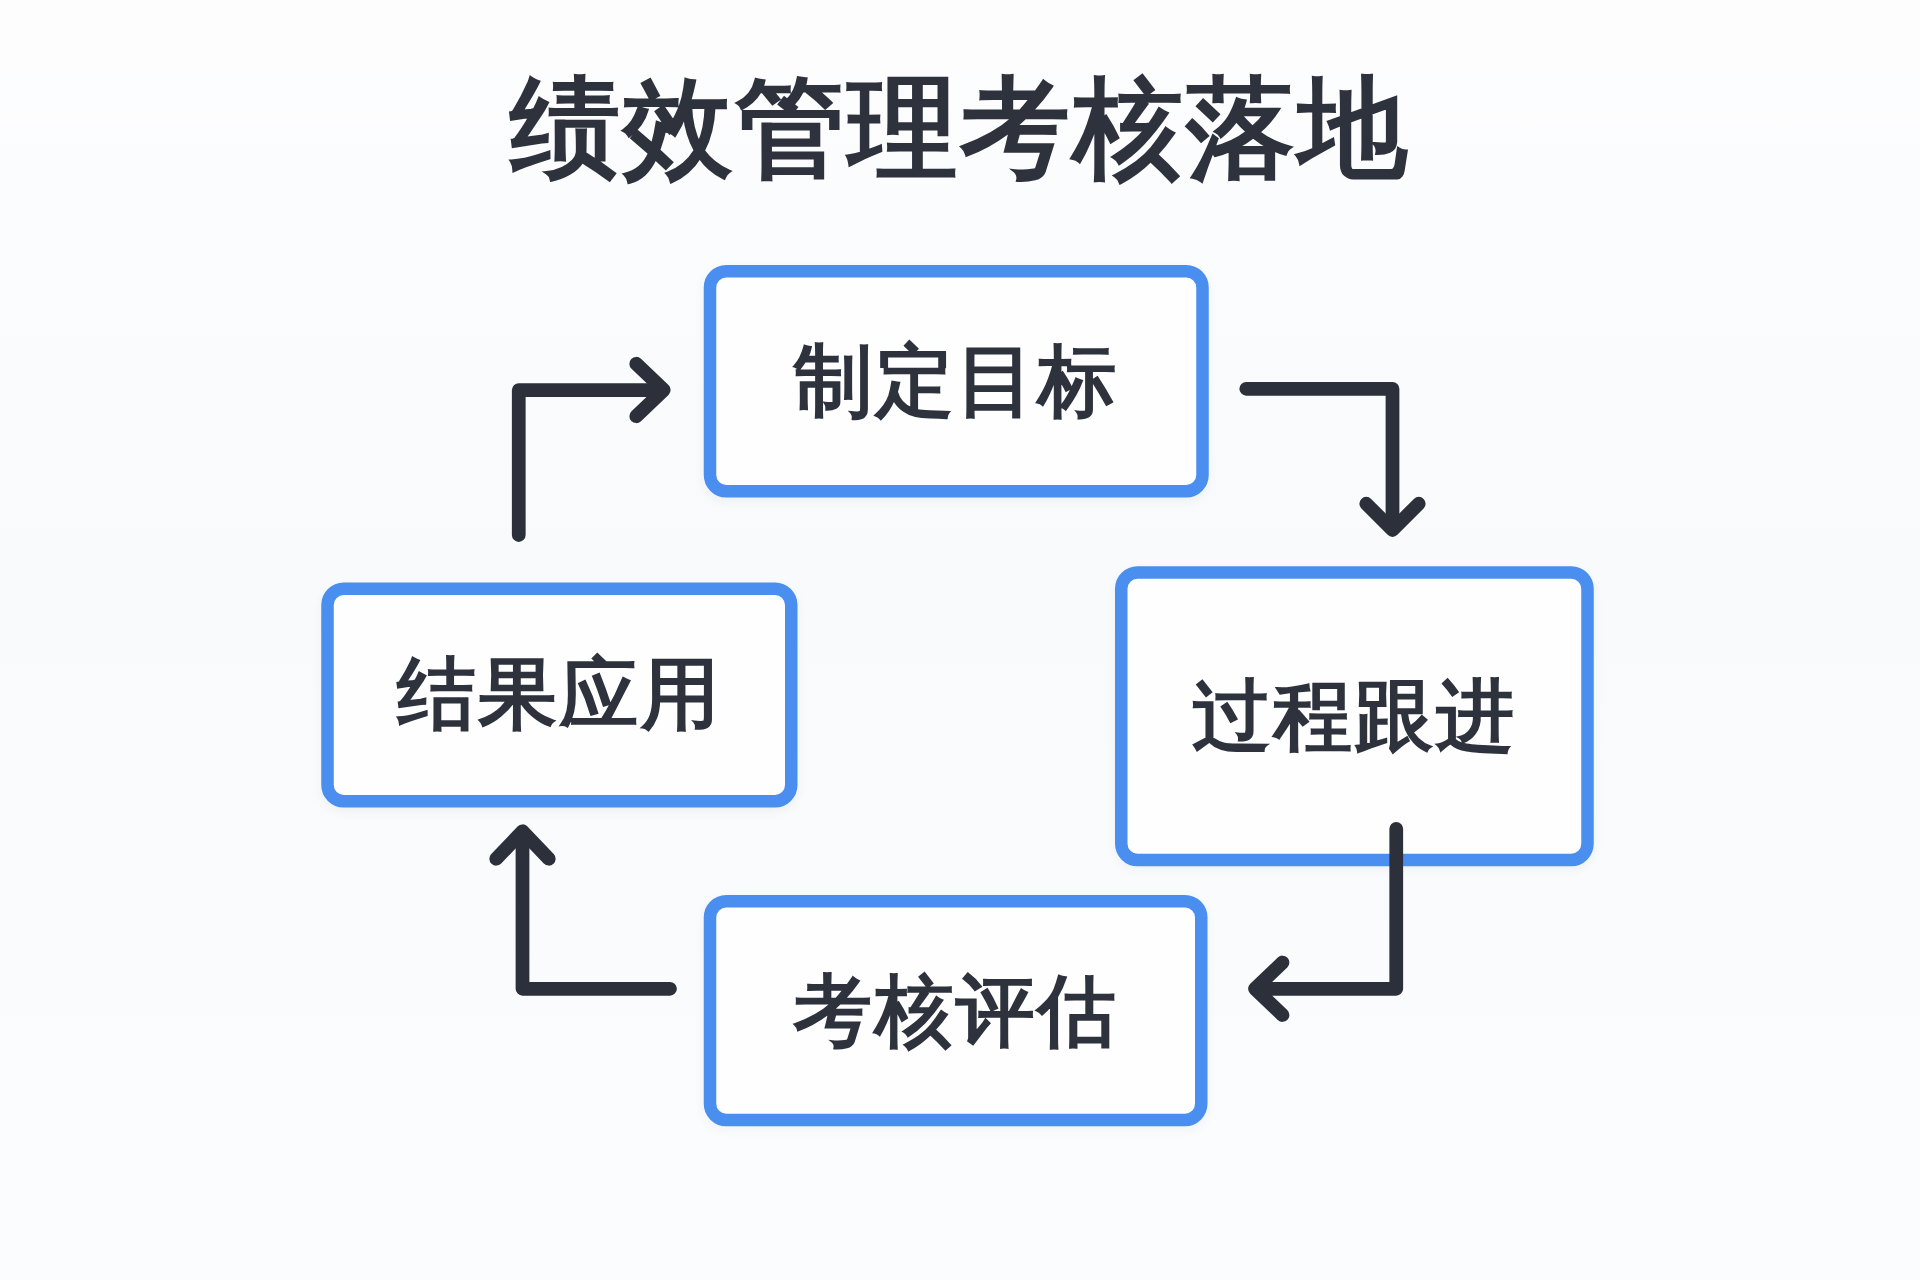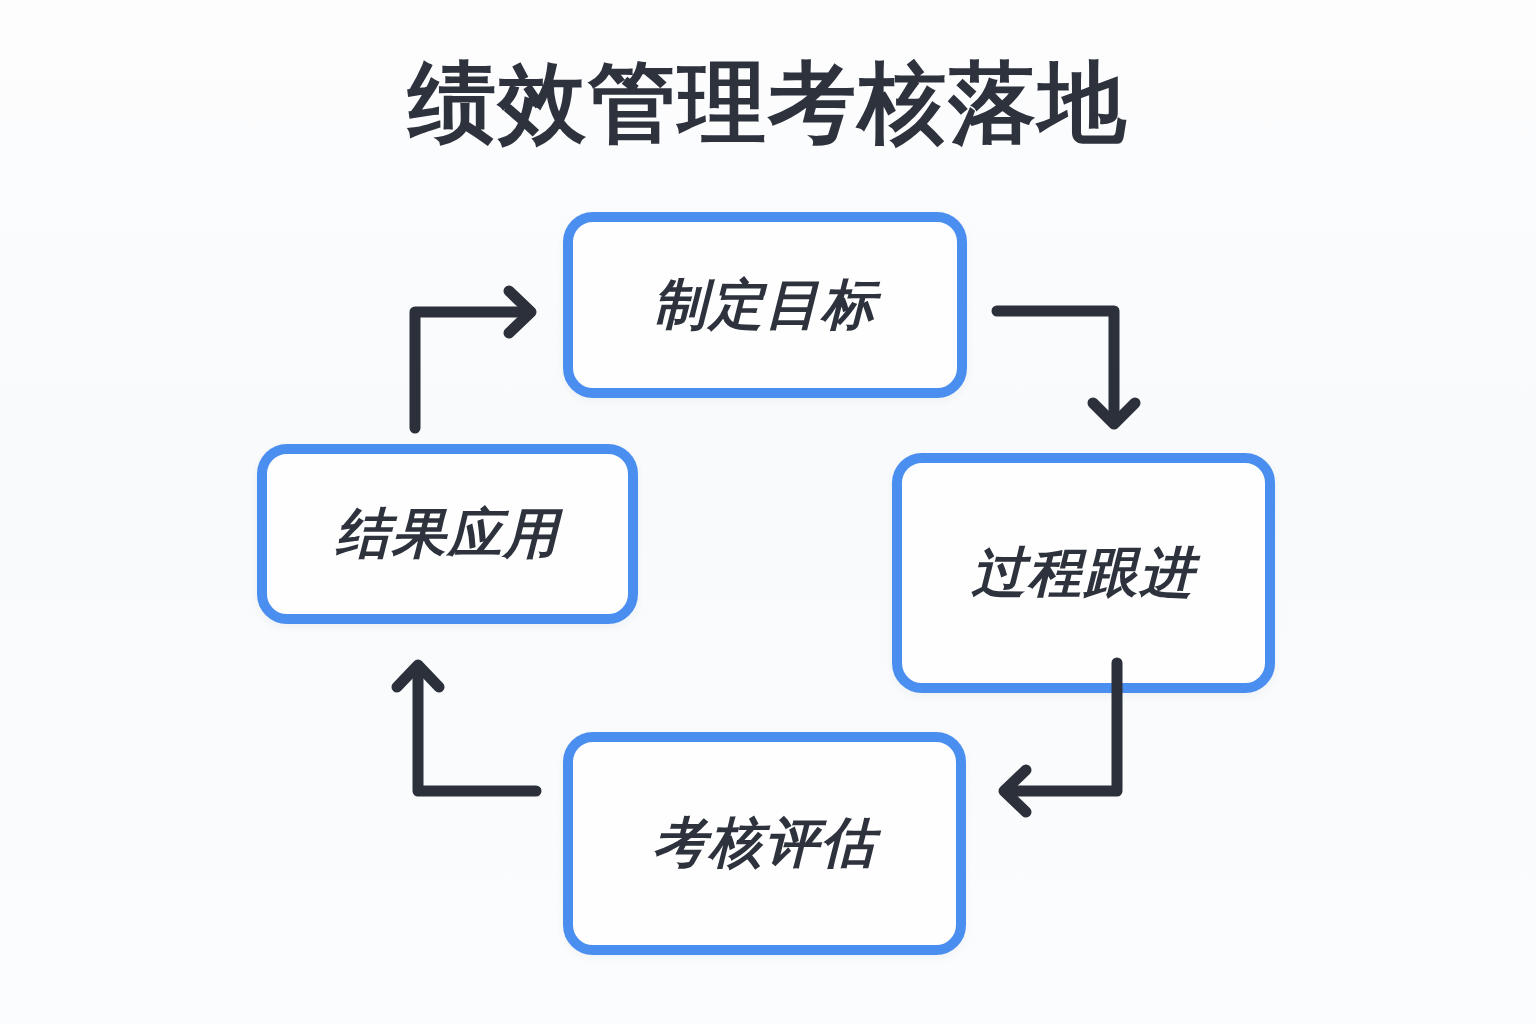--- a/index.html
+++ b/index.html
@@ -31,35 +31,34 @@
     font-size: 88px;
     font-weight: bold;
     letter-spacing: 2px;
     color: var(--text-color);
     line-height: 1.15;
   }
   .node {
     position: absolute;
     background: var(--box-fill);
     border: 10px solid var(--box-border);
-    border-radius: 30px;
+    border-radius: 18px;
     display: flex;
     align-items: center;
     justify-content: center;
-    font-size: 54px;
+    font-size: 63px;
     font-weight: bold;
     color: var(--text-color);
     letter-spacing: 2px;
     box-shadow: 0 3px 8px rgba(40, 70, 120, 0.05);
-    font-style: italic;
   }
   .node-goals      { left: 563px; top: 212px; width: 404px; height: 186px; }
   .node-process    { left: 892px; top: 453px; width: 383px; height: 240px; }
-  .node-evaluation { left: 563px; top: 732px; width: 403px; height: 223px; }
-  .node-result     { left: 257px; top: 444px; width: 381px; height: 180px; }
+  .node-evaluation { left: 563px; top: 716px; width: 403px; height: 185px; }
+  .node-result     { left: 257px; top: 466px; width: 381px; height: 180px; }
   .arrow-layer {
     position: absolute;
     inset: 0;
     width: 100%;
     height: 100%;
     pointer-events: none;
   }
   .arrow-layer polyline {
     fill: none;
     stroke: var(--arrow-color);

